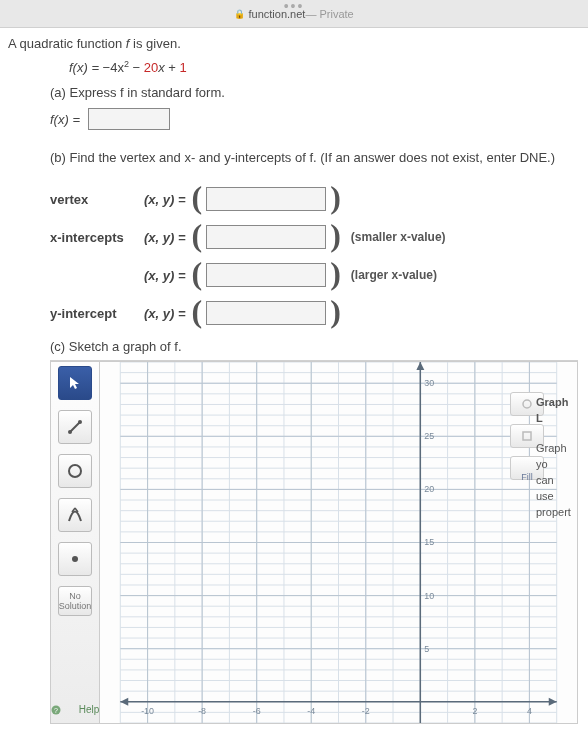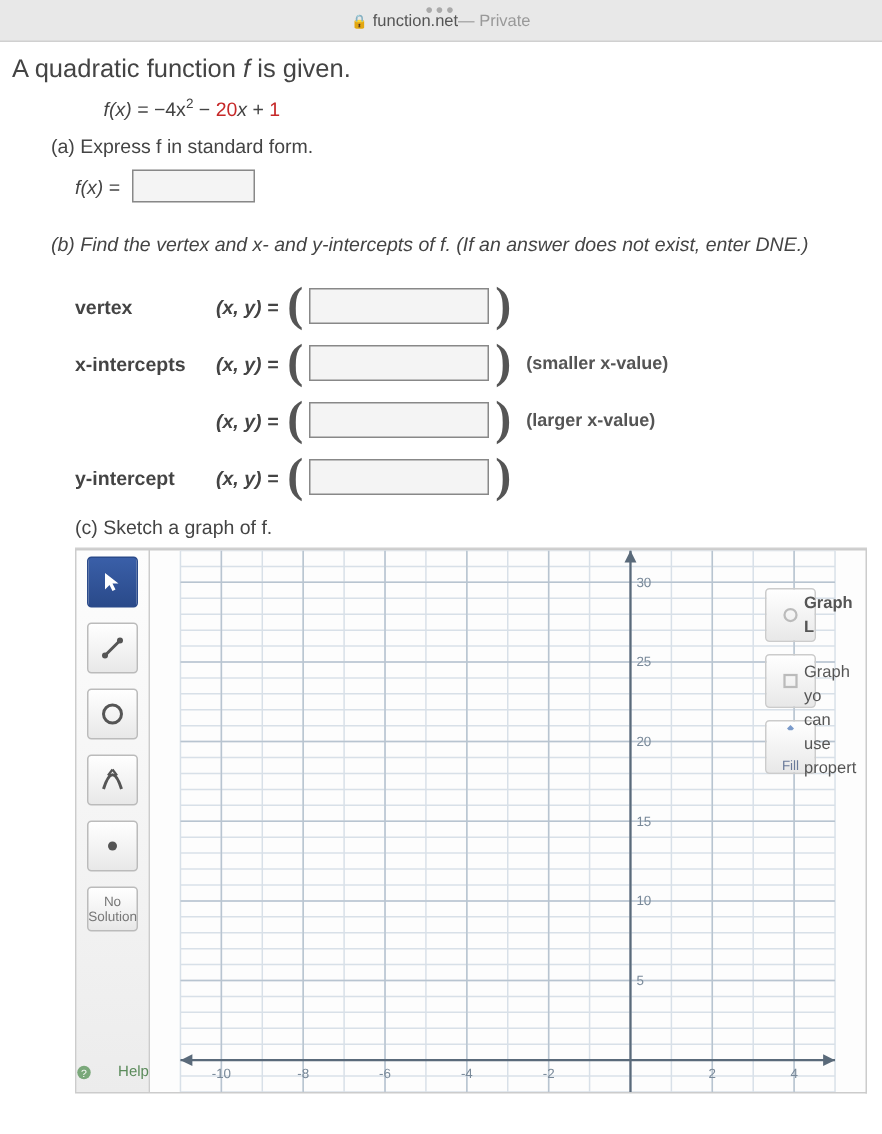--- a/index.html
+++ b/index.html
@@ -34,26 +34,26 @@
   letter-spacing: 2px;
 }
 .lock { margin-right: 3px; font-size: 9px; color: #999; }
 .url-domain { color: #555; }
 .url-suffix { color: #999; }
 .content {
   padding: 8px 10px 0 8px;
   background: #fff;
   height: calc(100% - 28px);
 }
-.intro { font-size: 17px; color: #444; margin-bottom: 8px; }
+.intro { font-size: 13px; color: #444; margin-bottom: 8px; }
 .italic { font-style: italic; }
 .fx-line { margin-left: 61px; margin-bottom: 10px; font-size: 13px; }
 .sup { font-size: 9px; vertical-align: super; }
 .red { color: #c62828; }
-.part { margin-left: 26px; margin-bottom: 8px; font-size: 13px; }
+.part { margin-left: 42px; margin-bottom: 8px; font-size: 13px; }
 .fx-eq-row, .xy-row { display: flex; align-items: center; margin-left: 42px; margin-bottom: 14px; gap: 4px; }
 .fx-eq-label { font-style: italic; margin-right: 4px; }
 .ans-box {
   display: inline-block;
   border: 1px solid #888;
   background: #f4f4f4;
   height: 22px;
   width: 82px;
 }
 .ans-box.wide { width: 120px; height: 24px; }
@@ -125,21 +125,21 @@
 .grid-svg { width: 100%; height: 100%; display: block; }
 .right-tools {
   position: absolute;
   right: 44px;
   top: 392px;
   display: flex;
   flex-direction: column;
   gap: 8px;
 }
 .rt-btn {
-  width: 34px; height: 36px;
+  width: 34px; height: 24px;
   border: 1px solid #ccc;
   border-radius: 3px;
   background: linear-gradient(#fff,#e8e8e8);
   display: flex;
   flex-direction: column;
   align-items: center;
   justify-content: center;
   font-size: 9px;
   color: #777;
   gap: 16px;
@@ -179,21 +179,21 @@
     <span class="italic">f(x) = </span><span>−4x</span><span class="sup">2</span><span> − </span><span class="red">20</span><span class="italic">x</span><span> + </span><span class="red">1</span>
   </div>
 
   <div class="part">(a) Express f in standard form.</div>
 
   <div class="fx-eq-row">
     <span class="fx-eq-label">f(x) =</span>
     <span class="ans-box"></span>
   </div>
 
-  <div class="part" style="margin-top:20px;font-style:italic;">(b) Find the vertex and x- and y-intercepts of f. (If an answer does not exist, enter DNE.)</div>
+  <div class="part" style="margin-top:20px;">(b) Find the vertex and x- and y-intercepts of f. (If an answer does not exist, enter DNE.)</div>
 
   <div class="subgroup">
     <div class="xy-stack">
       <div class="xy-row">
         <span class="row-label">vertex</span>
         <span class="xy-label">(x, y) =</span>
         <span class="big-paren">(</span>
         <span class="ans-box wide"></span>
         <span class="big-paren">)</span>
       </div>

